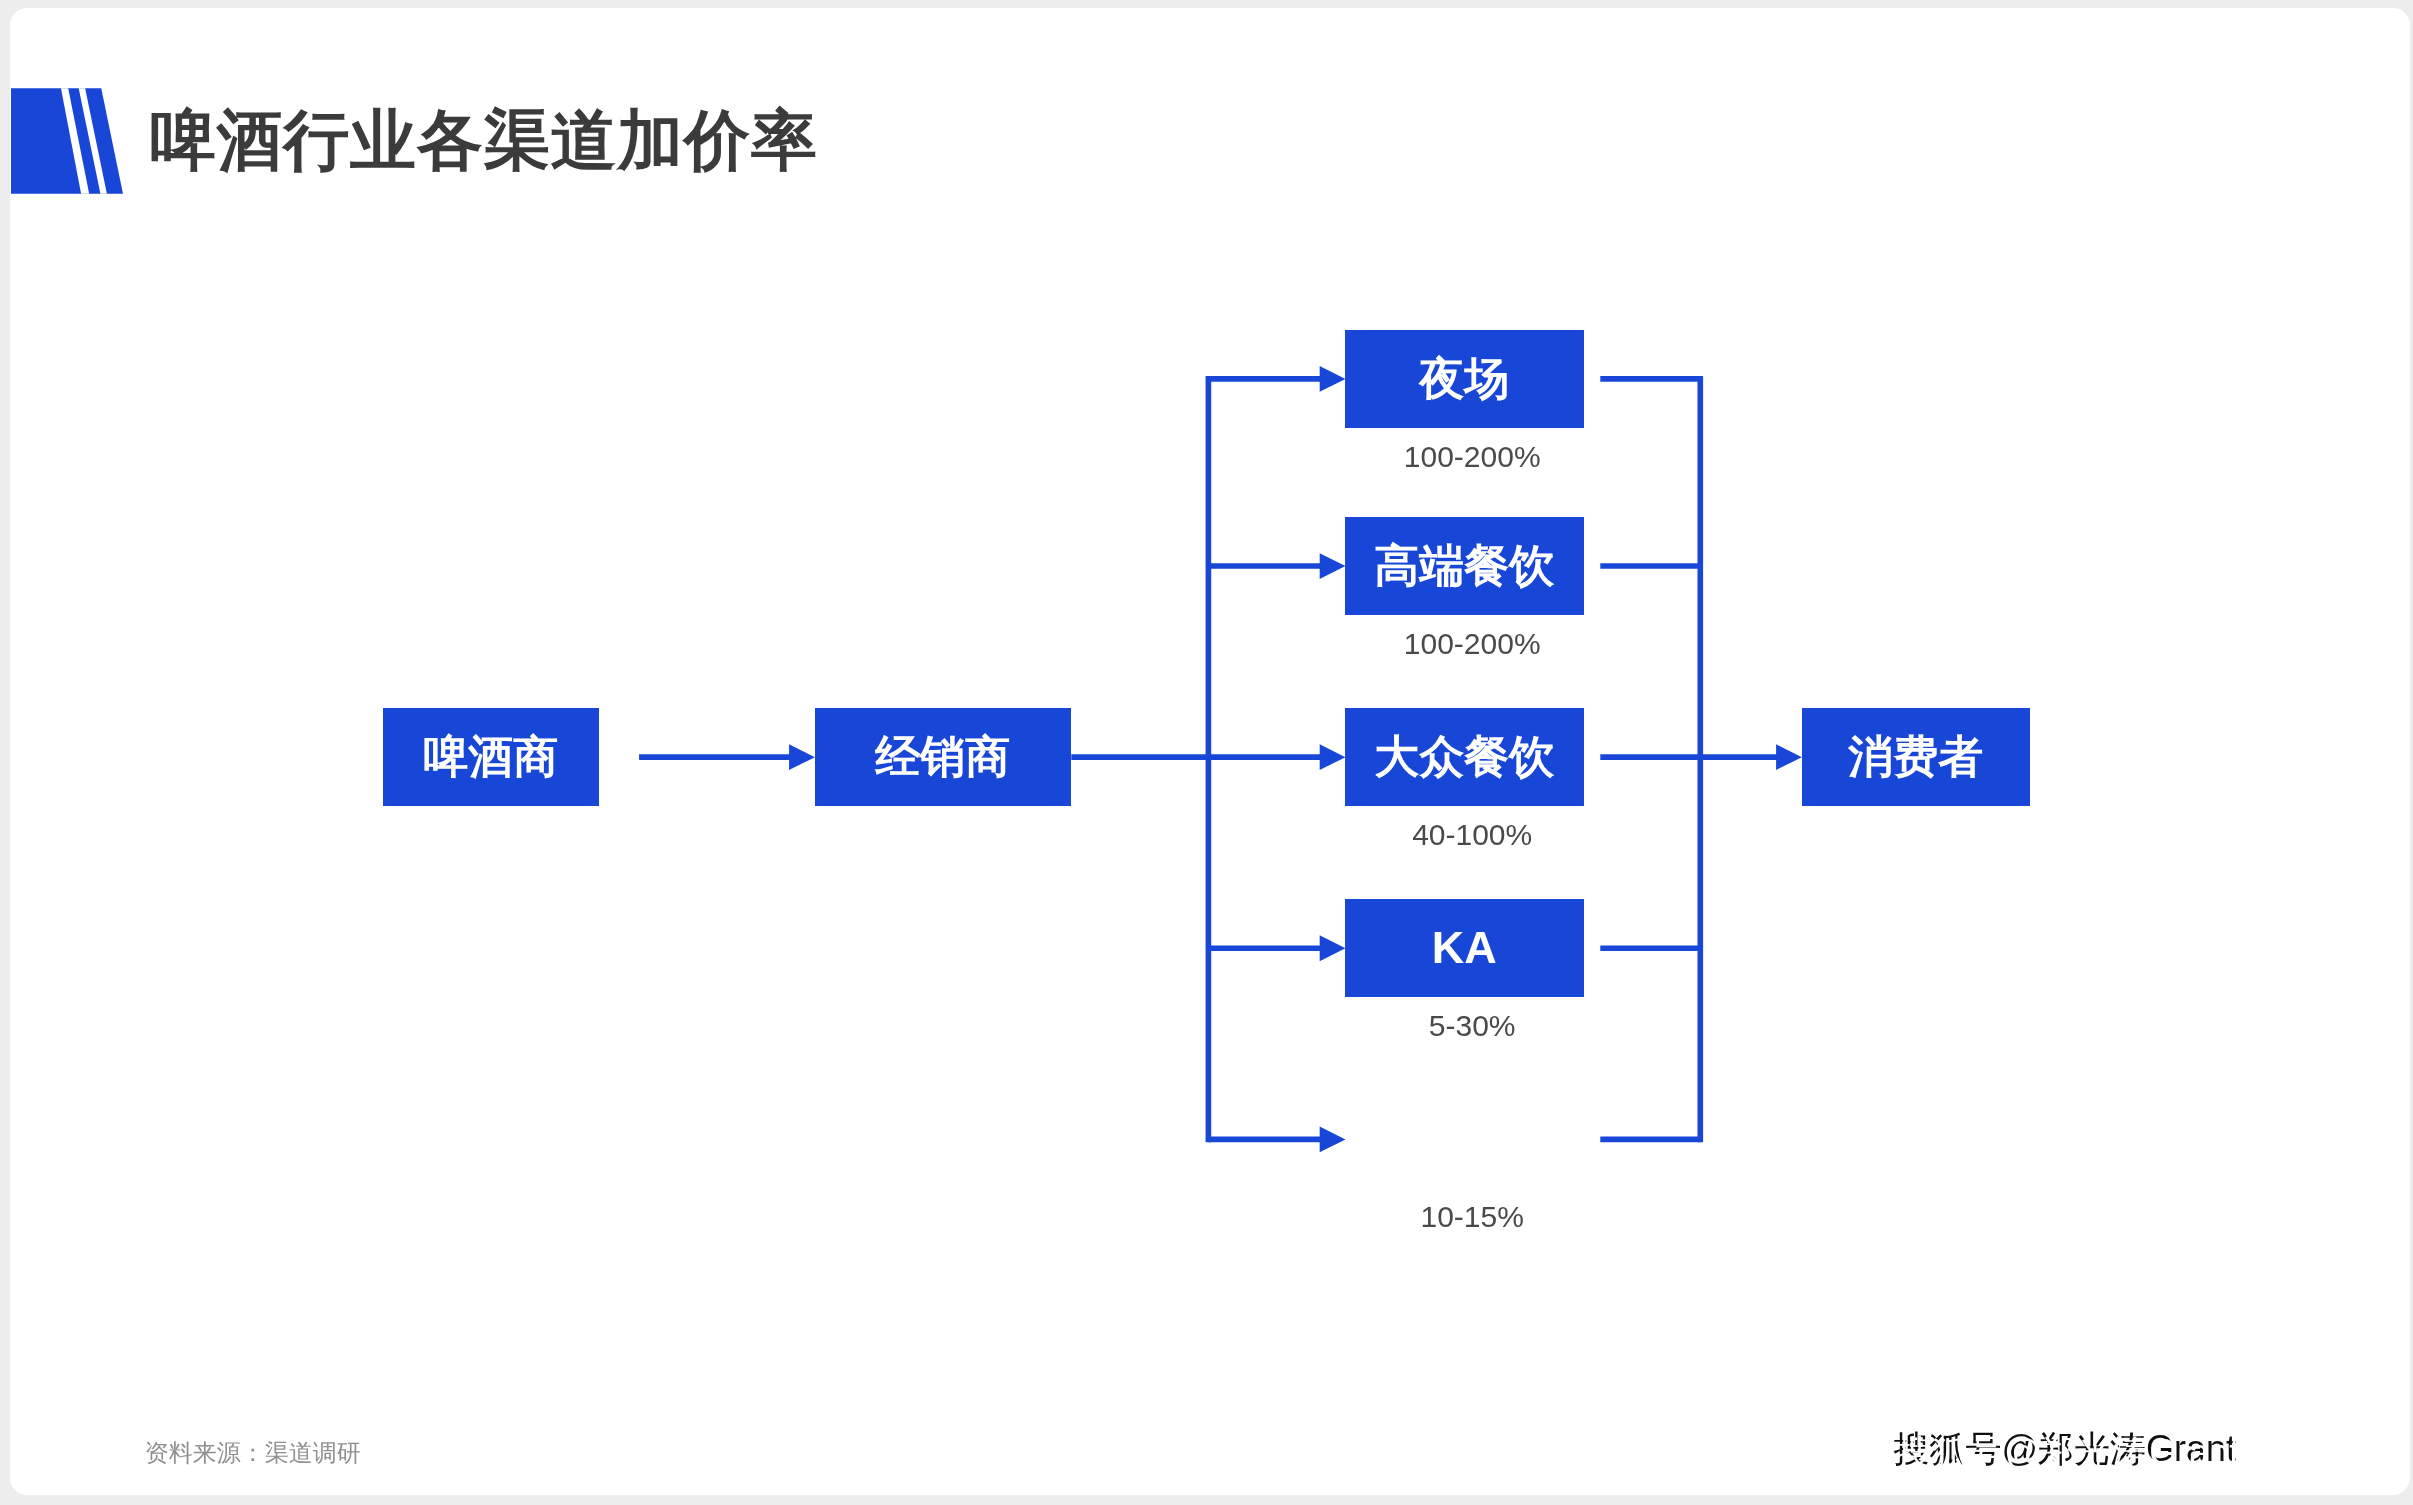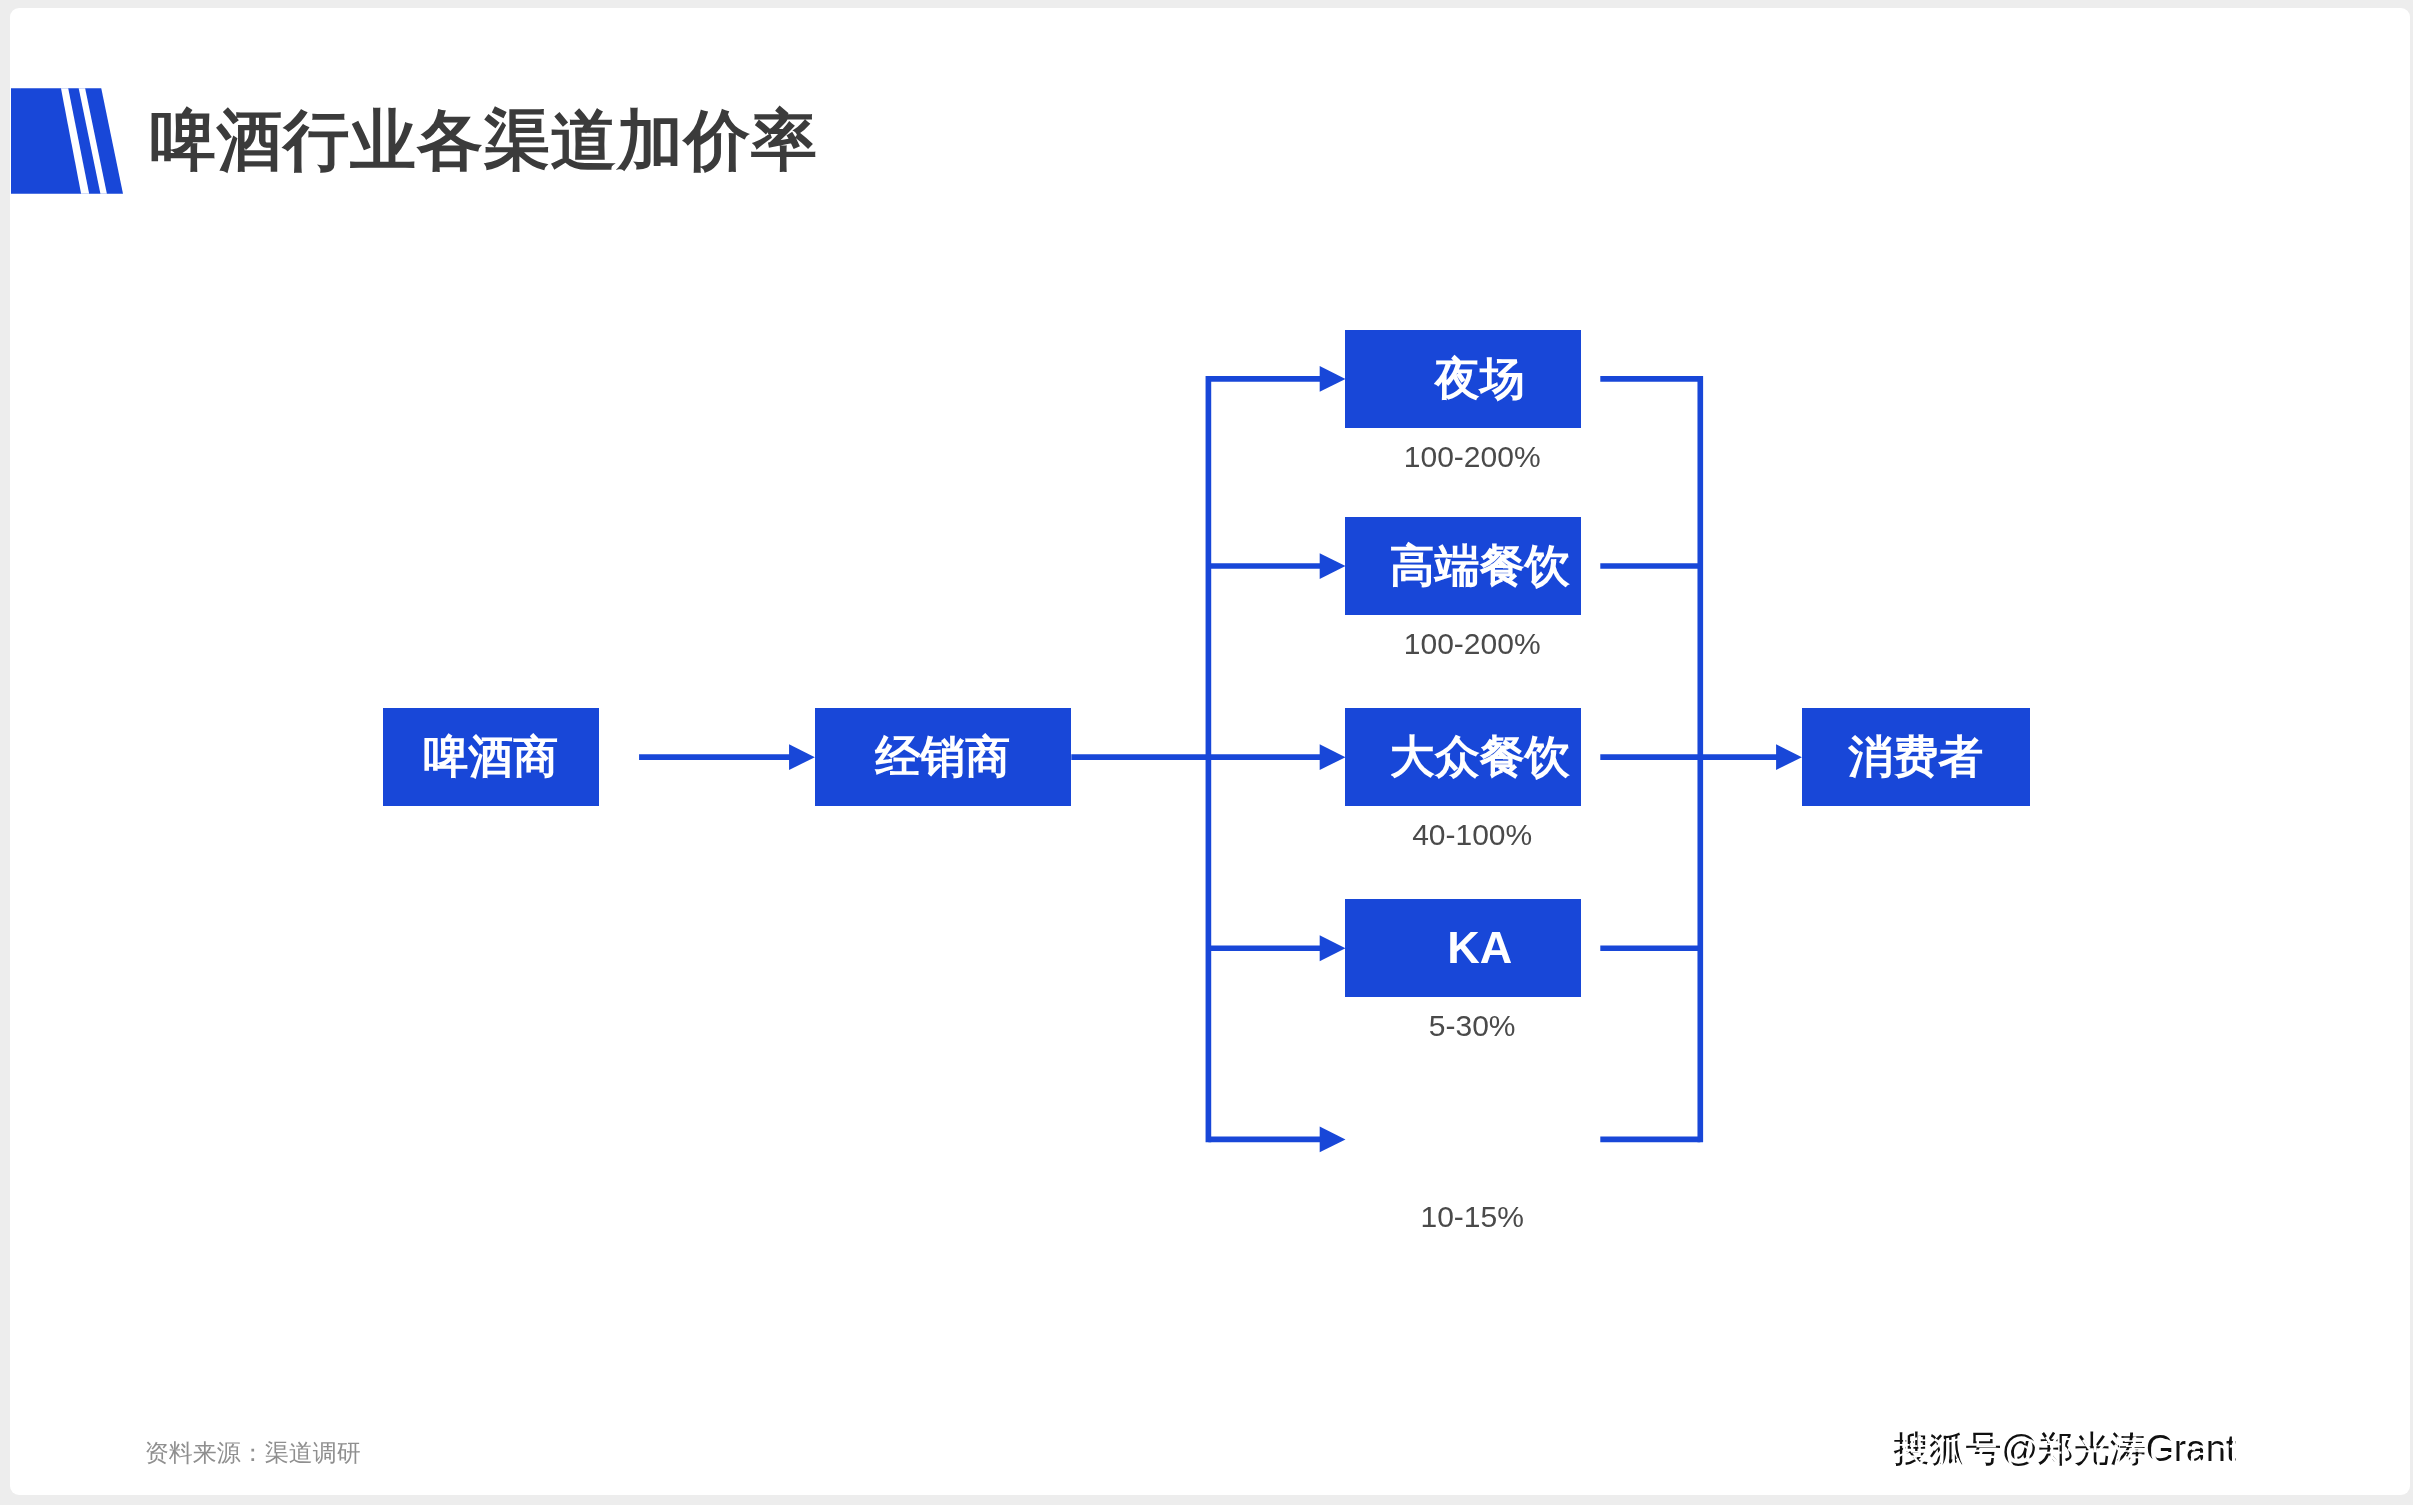--- a/index.html
+++ b/index.html
@@ -15,21 +15,21 @@
     background: #ededed;
     overflow: hidden;
   }
   .card {
     position: absolute;
     left: 9.7px;
     top: 8px;
     width: 2400px;
     height: 1487px;
     background: #ffffff;
-    border-radius: 9px;
+    border-radius: 17px;
   }
   .logo {
     position: absolute;
     left: 1.6px;
     top: 80px;
     width: 112px;
     height: 106px;
   }
   .title {
     position: absolute;
@@ -50,21 +50,21 @@
     font-size: 45px;
     font-weight: 700;
     display: flex;
     align-items: center;
     justify-content: center;
     white-space: nowrap;
   }
   .node-producer    { left: 373px;  top: 700px;  width: 216px; }
   .node-distributor { left: 805px;  top: 700px;  width: 256px; }
   .node-consumer    { left: 1792px; top: 700px;  width: 228px; }
-  .node-ch          { left: 1335px; width: 202px; padding-left: 34px; }
+  .node-ch          { left: 1335px; width: 239px; }
   .ch0 { top: 322px; }
   .ch1 { top: 509px; }
   .ch2 { top: 700px; }
   .ch3 { top: 891px; }
   .ch4 { top: 1082px; }
   .rate {
     position: absolute;
     left: 1301px;
     width: 323px;
     height: 56px;

